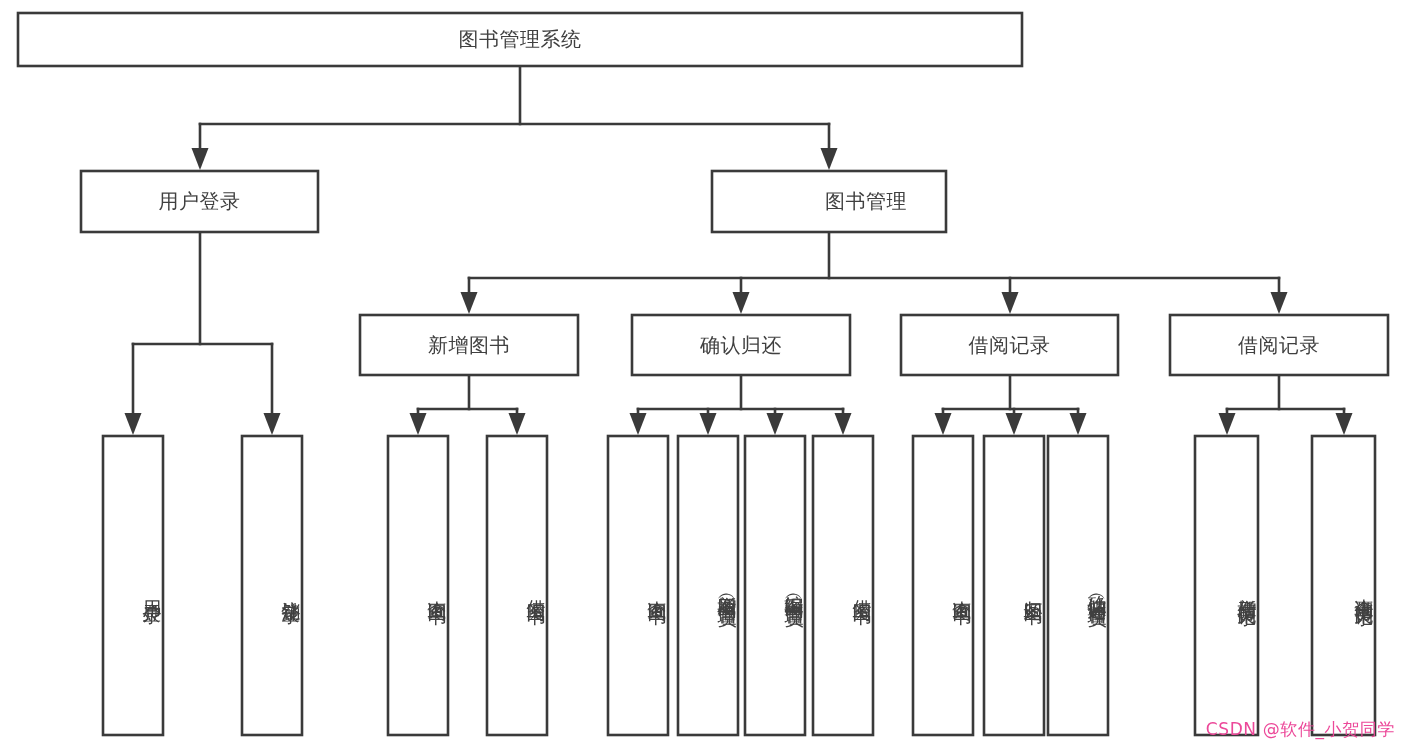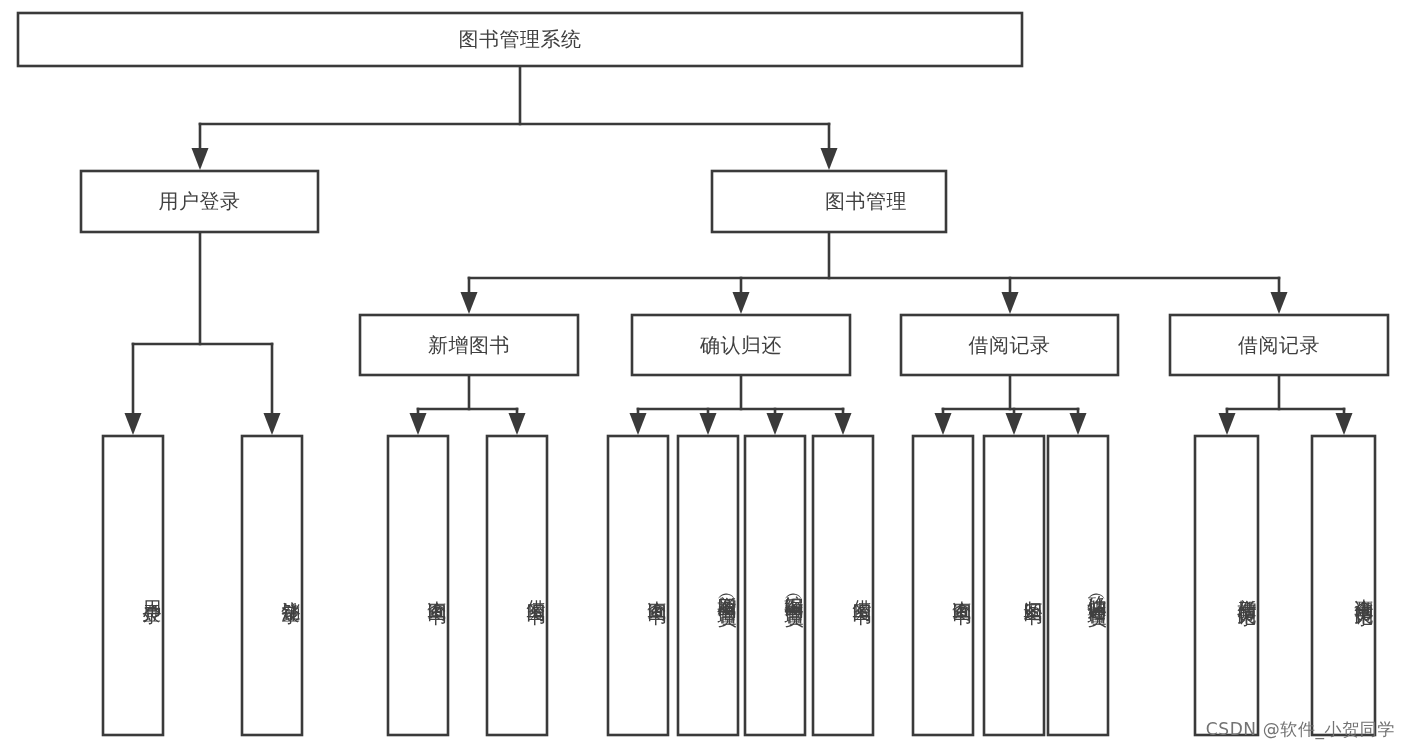--- a/index.html
+++ b/index.html
@@ -31,21 +31,21 @@
     font-size:19px;
     letter-spacing:2px;
     align-items:flex-start;
     justify-content:center;
     padding-top:6px;
     box-sizing:border-box;
   }
   .watermark{
     position:absolute;
     right:10px;bottom:6px;
-    color:#737373;
+    color:#ec4899;
     font-size:17px;
     letter-spacing:0.6px;
     white-space:nowrap;
     pointer-events:none;
   }
 </style>
 </head>
 <body>
 
 <div id="diagram-root">

